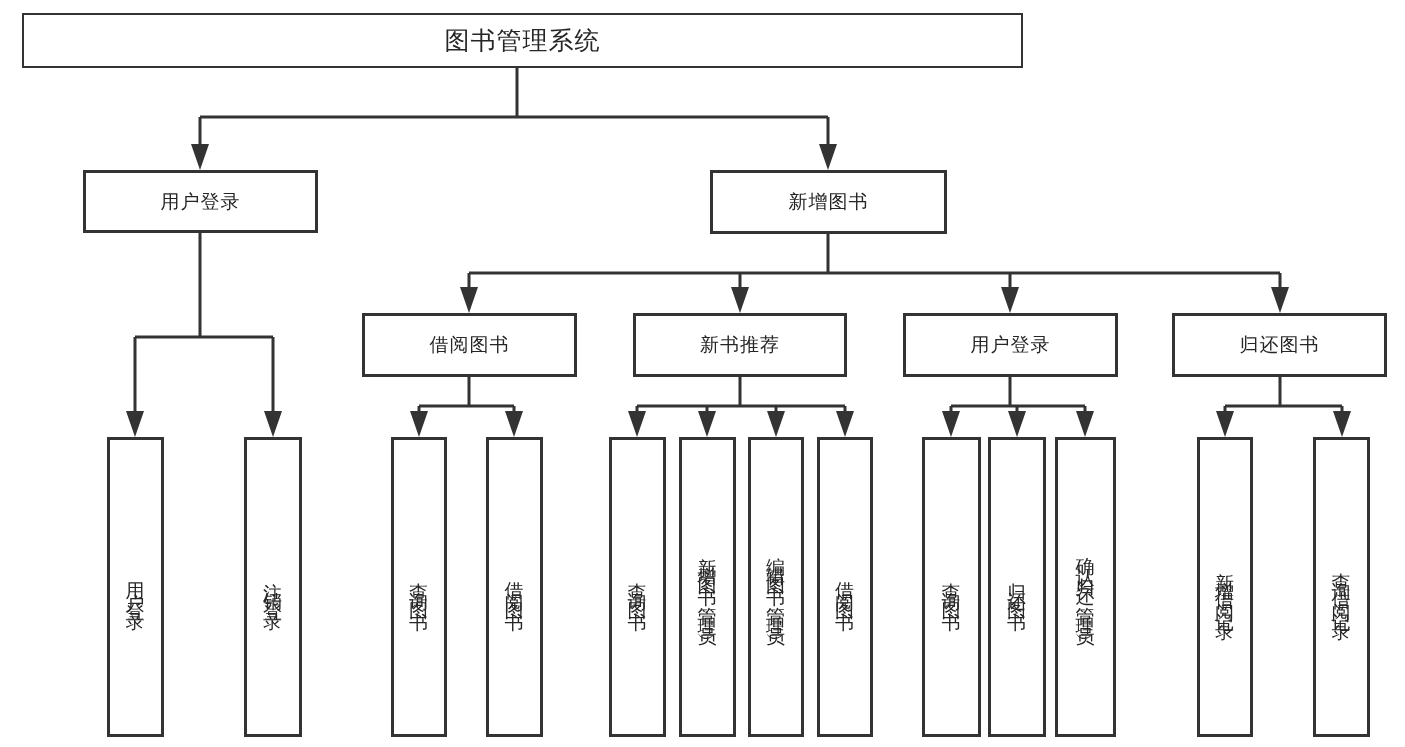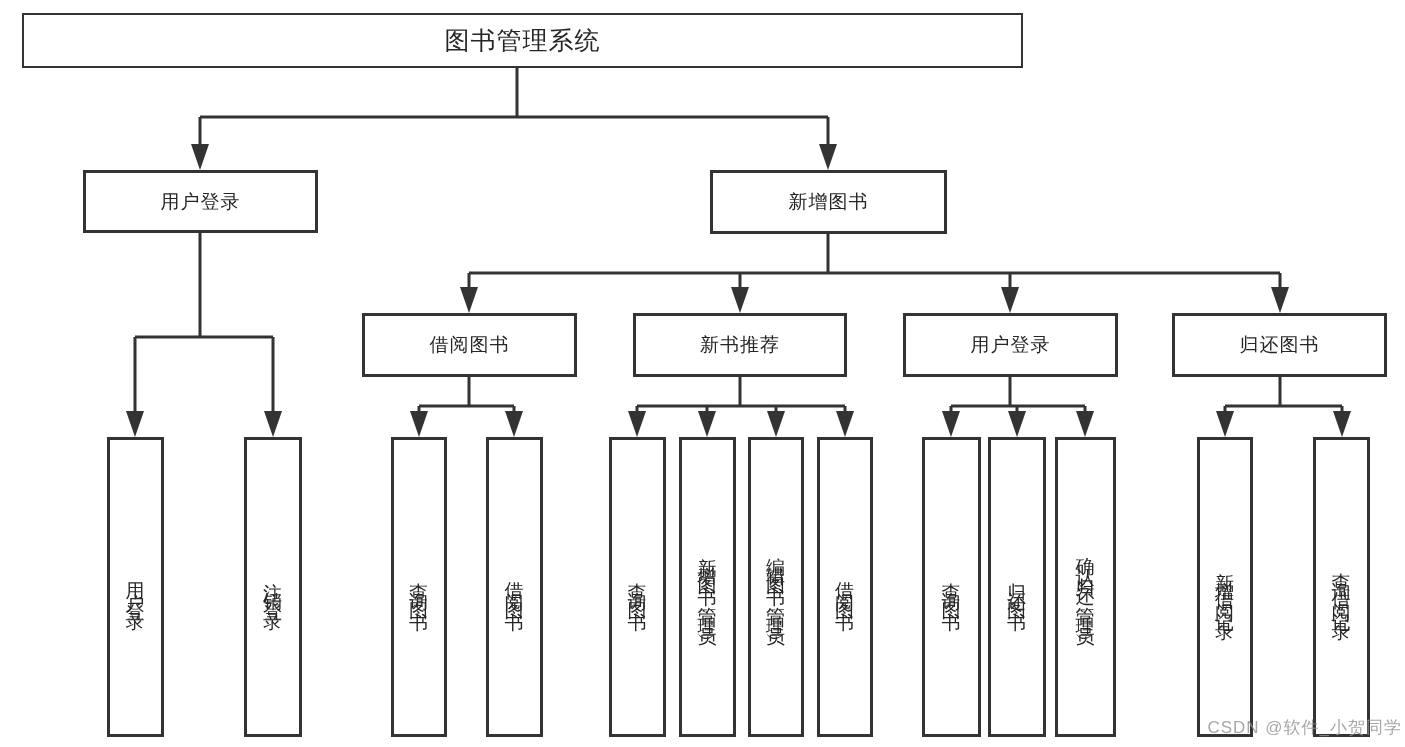--- a/index.html
+++ b/index.html
@@ -163,15 +163,14 @@
     <span class="vtext">确认归还（管理员）</span>
   </div>
 
   <div class="box leaf" style="left:1197px;top:437px;width:56px;height:300px">
     <span class="vtext">新增借阅记录</span>
   </div>
   <div class="box leaf" style="left:1313px;top:437px;width:57px;height:300px">
     <span class="vtext">查询借阅记录</span>
   </div>
 
-  <div class="watermark">CSDN @软件_小贺同学</div>
 
 </div>
 
 </body></html>

